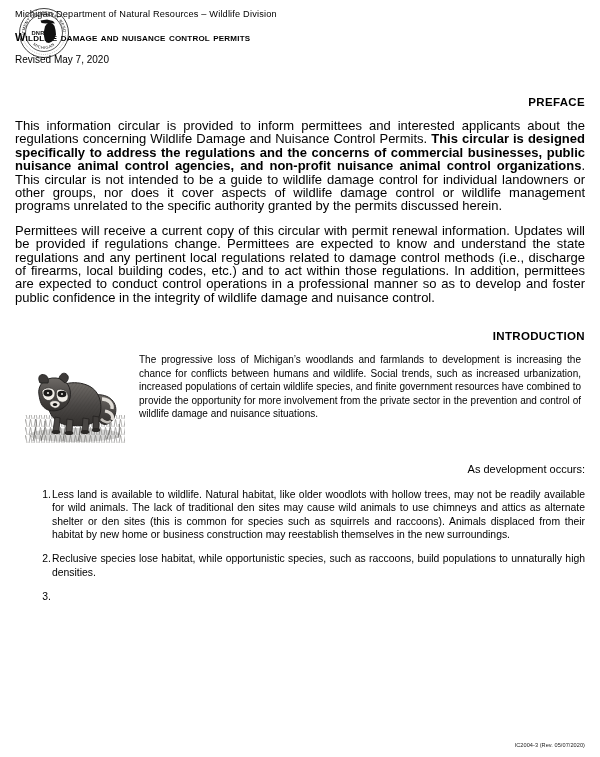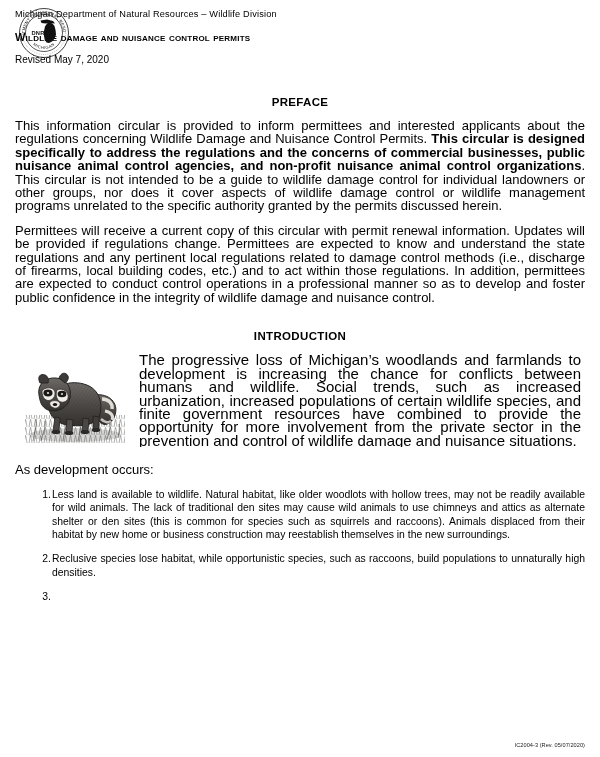--- a/index.html
+++ b/index.html
@@ -55,21 +55,21 @@
   }
   .doc-title::first-letter { text-transform: none; }
   .revised-line {
     font-size: 10px;
     line-height: 13px;
     margin-top: 5px;
   }
 
   
   .section-heading {
-    text-align: center;
+    text-align: right;
     font-size: 11.5px;
     font-weight: bold;
     letter-spacing: 0.03em;
     margin: 0;
   }
   #preface-heading { margin-top: 26px; }
   #introduction-heading { margin-top: 26px; }
 
   p.body-par {
     font-size: 13px;
@@ -83,33 +83,34 @@
   
   .intro-block { margin-top: 11px; }
   .raccoon {
     float: left;
     width: 104px;
     height: 92px;
     margin: 2px 12px 4px 8px;
     position: relative;
   }
   .intro-par {
-    font-size: 15px;
+    font-size: 10px;
     line-height: 13.4px;
     text-align: justify;
     margin: 4px;
     overflow: hidden;
   }
   .clearer { clear: both; height: 0; }
 
   .lead-in {
-    font-size: 13px;
+    font-size: 11px;
     line-height: 13.4px;
     margin: 0;
     margin-top: 12px;
+    text-align: right;
   }
 
   ol.numbered {
     margin: 0;
     padding: 0;
     list-style: none;
   }
   ol.numbered li {
     position: relative;
     font-size: 10.4px;

